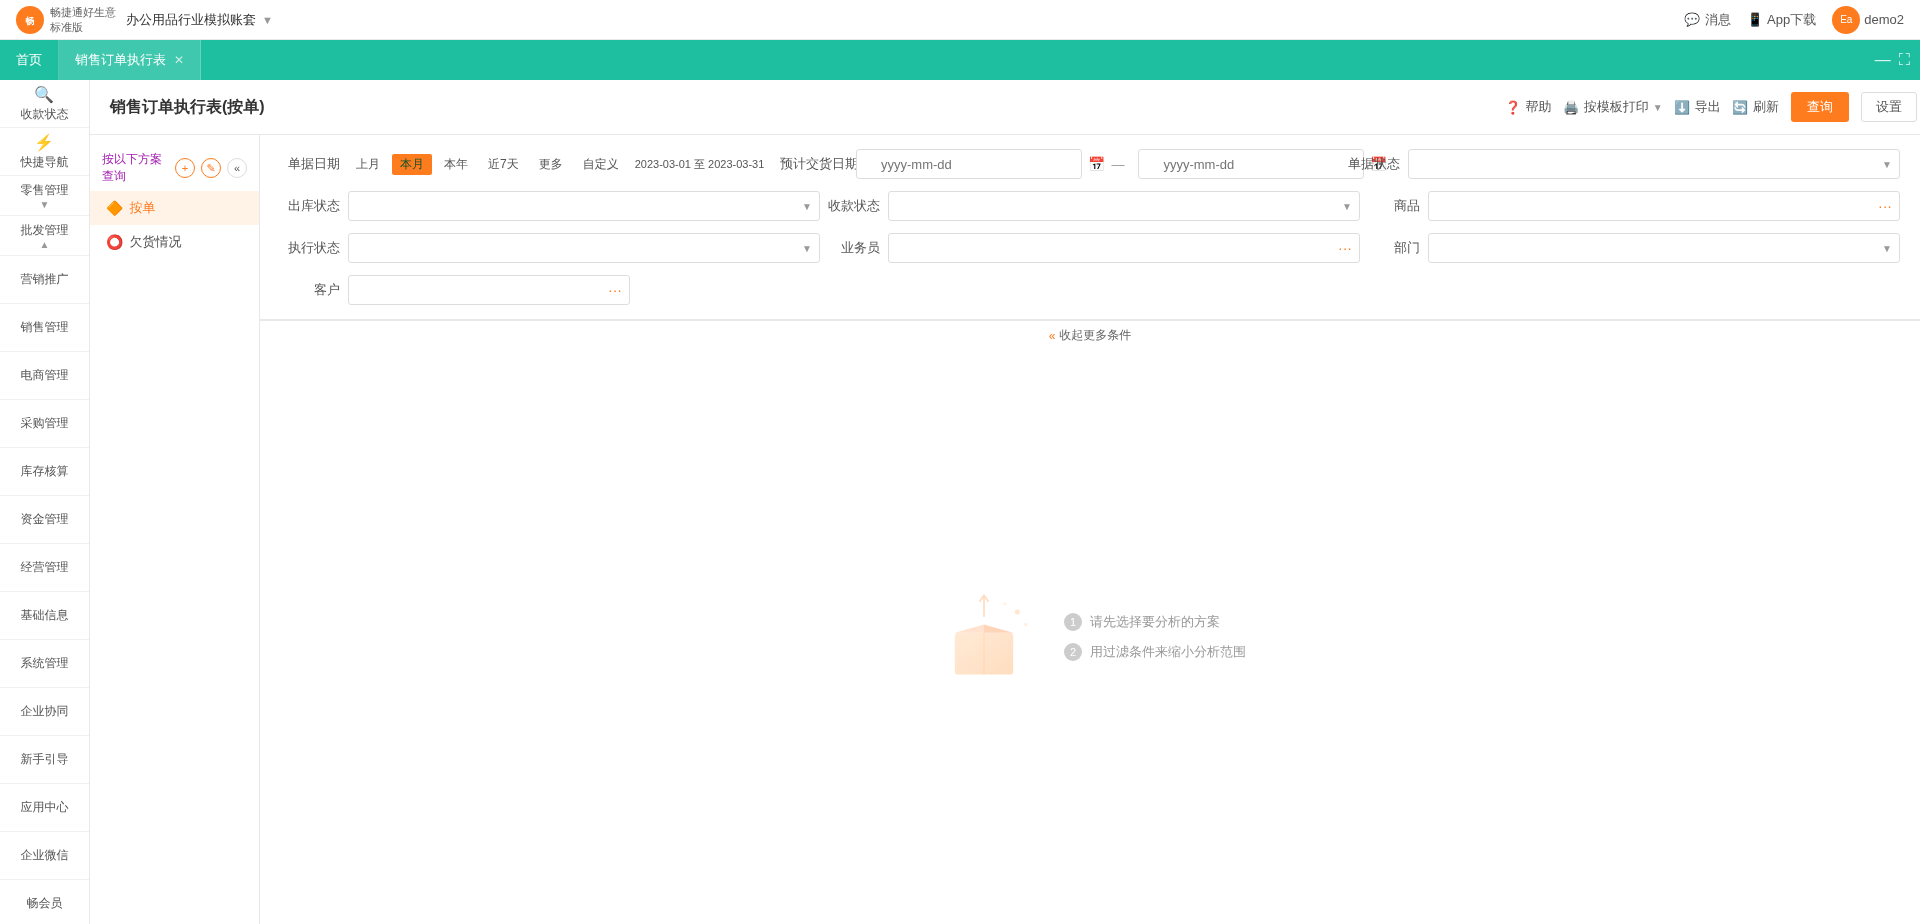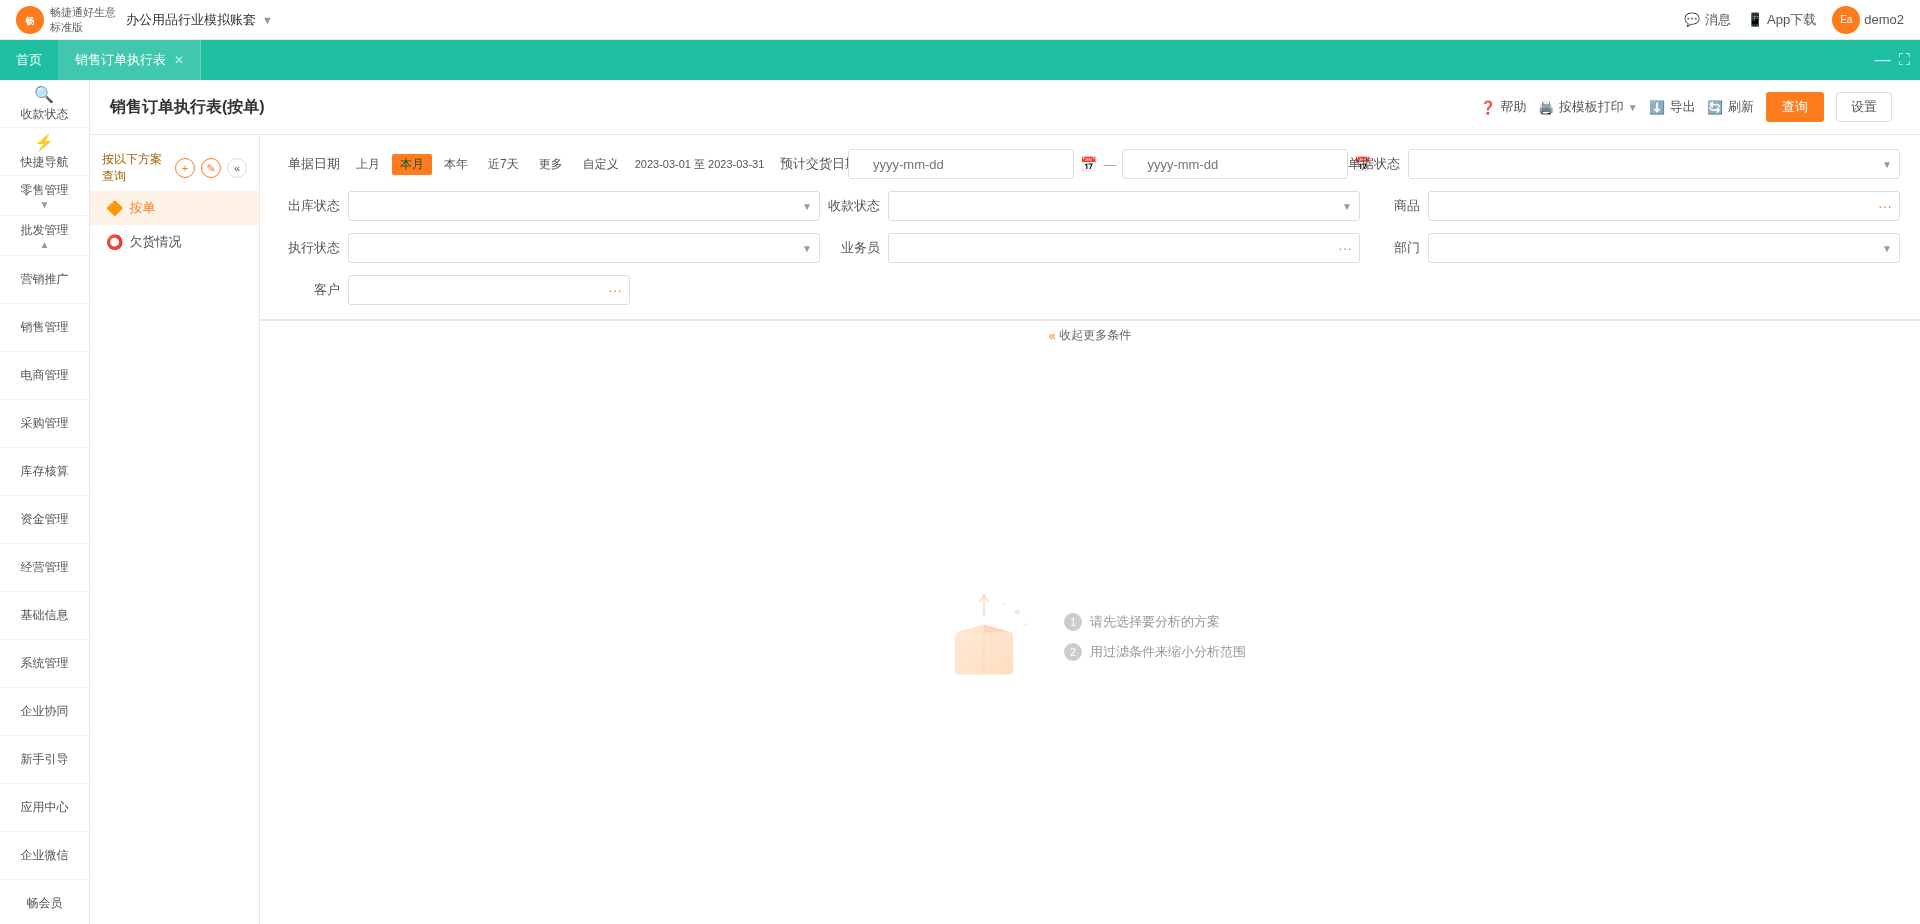--- a/index.html
+++ b/index.html
@@ -151,21 +151,21 @@
 
     
     .page-content {
       flex: 1;
       display: flex;
       flex-direction: column;
       overflow: hidden;
     }
     .page-header {
       background: #fff;
-      padding: 12px 28px 0 20px;
+      padding: 12px 3px 0 20px;
       border-bottom: 1px solid #e8e8e8;
       display: flex;
       align-items: center;
       justify-content: space-between;
       flex-shrink: 0;
     }
     .page-title {
       font-size: 16px;
       font-weight: 600;
       color: #333;
@@ -242,20 +242,21 @@
     .filter-date-input {
       flex: 1;
       height: 30px;
       border: 1px solid #ddd;
       border-radius: 3px;
       padding: 0 24px;
       font-size: 13px;
       color: #15803d;
       outline: none;
       min-width: 100px;
+      margin-left: 8px;
     }
     .date-icon { color: #ff7c1e; font-size: 14px; cursor: pointer; }
     .date-separator { color: #999; }
 
     
     .date-shortcuts {
       display: flex;
       align-items: center;
       gap: 4px;
       flex-shrink: 0;
@@ -505,21 +506,21 @@
         </div>
         <button class="btn-primary">查询</button>
         <button class="btn-secondary">设置</button>
       </div>
     </div>
 
     <div class="main-with-sub">
 
       <div class="sub-sidebar">
         <div class="sub-sidebar-header">
-          <span style="font-size:12px;color:#a16207;">按以下方案查询</span>
+          <span style="font-size:12px;color:#a21caf;">按以下方案查询</span>
           <div class="sub-sidebar-actions">
             <div class="sub-sidebar-action-btn" style="color:#ff7c1e;border-color:#ff7c1e;">+</div>
             <div class="sub-sidebar-action-btn" style="color:#ff7c1e;border-color:#ff7c1e;">✎</div>
             <div class="sub-sidebar-action-btn" style="color:#555;">«</div>
           </div>
         </div>
         <div class="sub-sidebar-item active">
           <span style="color:#ff7c1e;font-size:14px;">🔶</span>
           <span>按单</span>
         </div>

